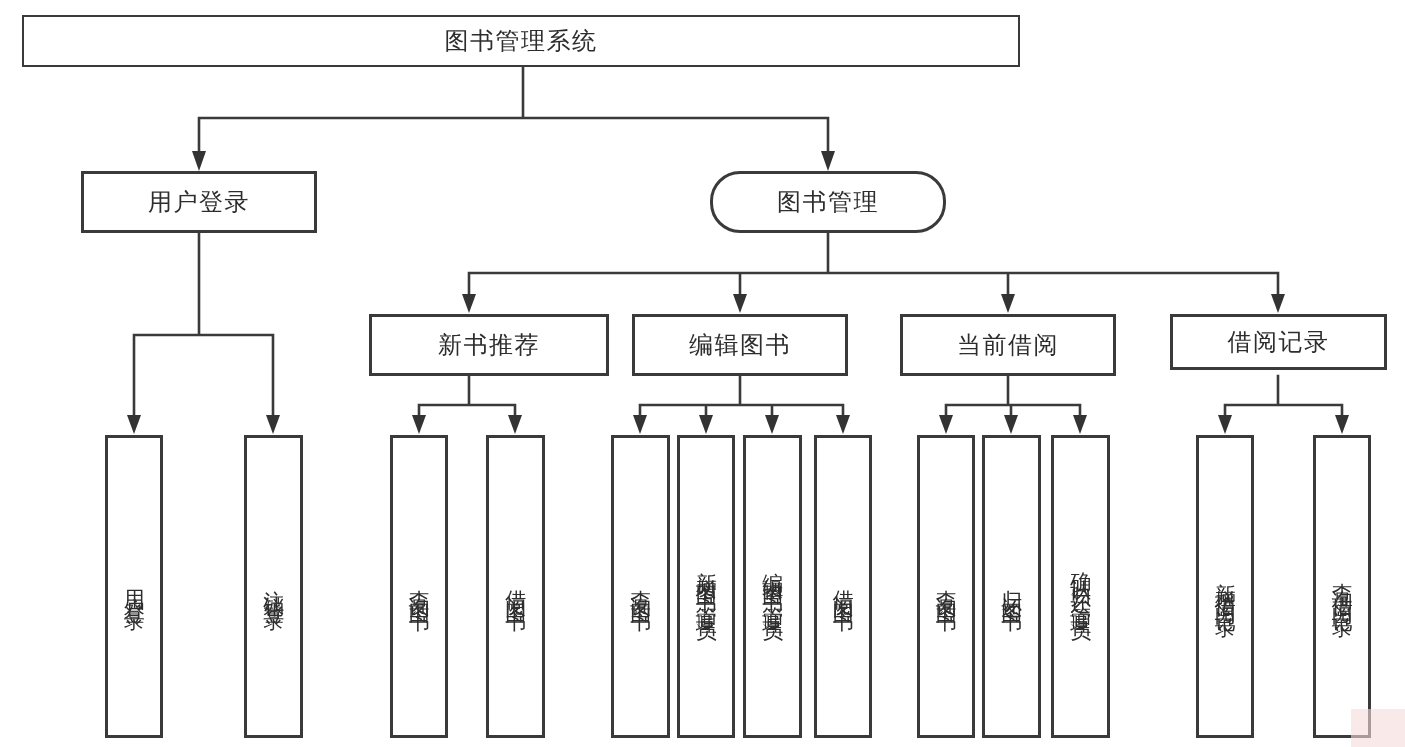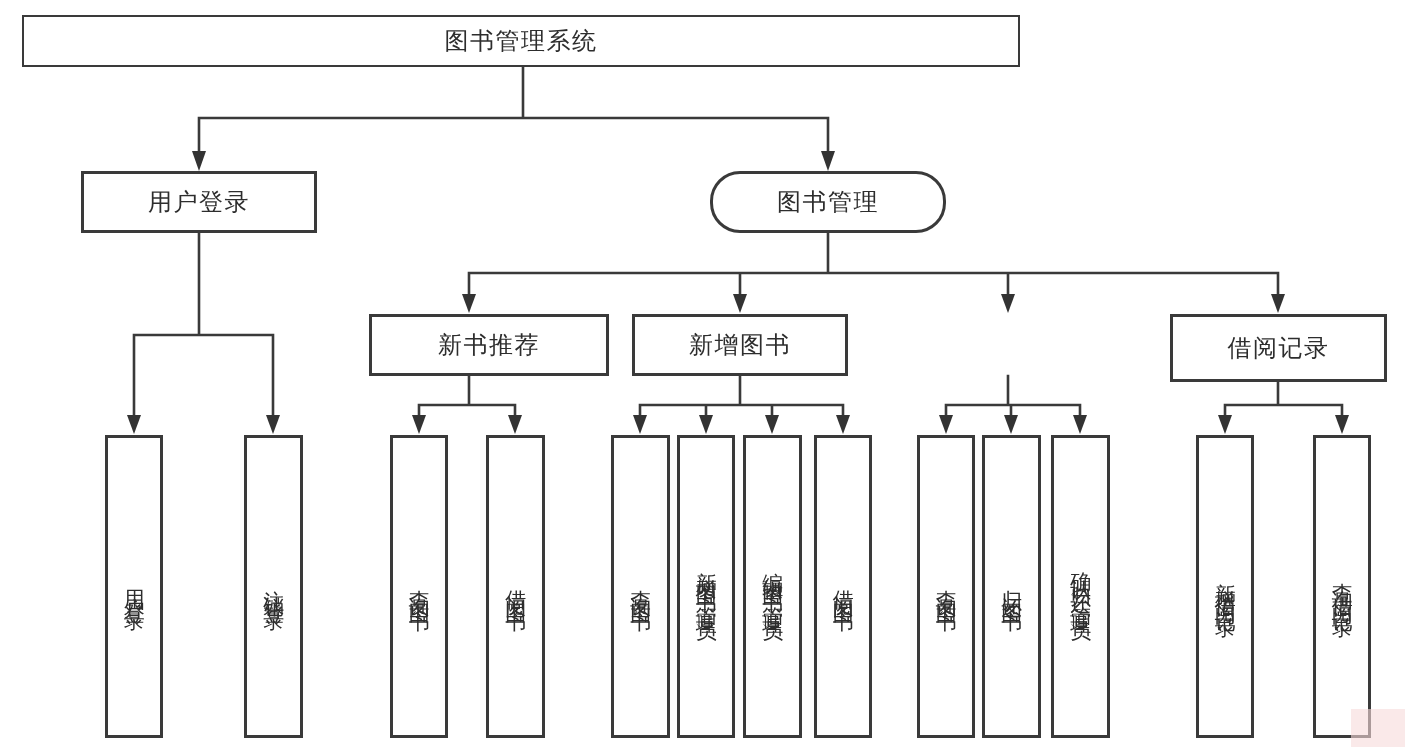--- a/index.html
+++ b/index.html
@@ -109,22 +109,23 @@
       <polygon points="1335,415 1349,415 1342,434"></polygon>
     </g>
   </svg>
 
   <div class="node hbox top" style="left:22px; top:15px; width:998px; height:52px;">图书管理系统</div>
 
   <div class="node hbox" style="left:81px; top:171px; width:236px; height:62px;">用户登录</div>
   <div class="node hbox" style="left:710px; top:171px; width:236px; height:62px;border-radius:30px;">图书管理</div>
 
   <div class="node hbox" style="left:344px; top:314px; width:240px; height:62px;margin-left:25px;">新书推荐</div>
-  <div class="node hbox" style="left:632px; top:314px; width:216px; height:62px;">新增图书</div>
-  <div class="node hbox" style="left:1170px; top:314px; width:217px; height:68px;">借阅记录</div>
+  <div class="node hbox" style="left:632px; top:314px; width:216px; height:62px;">编辑图书</div>
+  <div class="node hbox" style="left:900px; top:314px; width:216px; height:62px;">当前借阅</div>
+  <div class="node hbox" style="left:1170px; top:314px; width:217px; height:56px;">借阅记录</div>
 
   <div class="node vbox" style="left:105px; top:435px; width:58px; height:303px;">用户登录</div>
   <div class="node vbox" style="left:244px; top:435px; width:59px; height:303px;">注销登录</div>
 
   <div class="node vbox" style="left:390px; top:435px; width:58px; height:303px;">查询图书</div>
   <div class="node vbox" style="left:486px; top:435px; width:59px; height:303px;">借阅图书</div>
 
   <div class="node vbox" style="left:611px; top:435px; width:59px; height:303px;">查询图书</div>
   <div class="node vbox" style="left:677px; top:435px; width:58px; height:303px;">新增图书（管理员）</div>
   <div class="node vbox" style="left:743px; top:435px; width:59px; height:303px;">编辑图书（管理员）</div>

